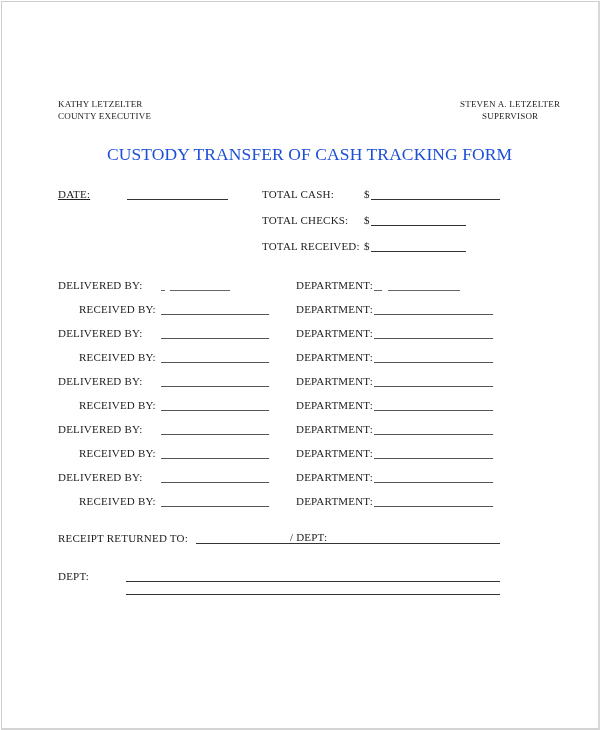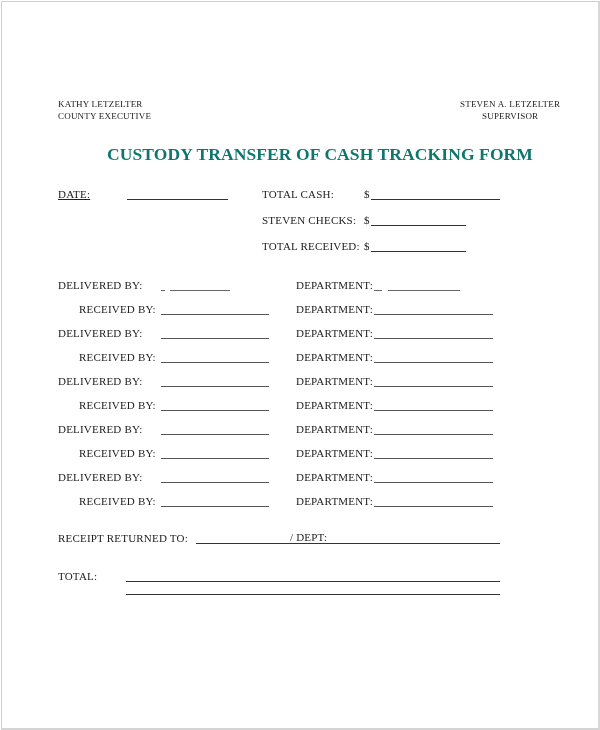--- a/index.html
+++ b/index.html
@@ -2,21 +2,21 @@
 <html><head>
 <meta charset="utf-8">
 <style>
   html, body { margin:0; padding:0; background:#ffffff; }
   body { width:600px; height:730px; position:relative; overflow:hidden;
          font-family:"Liberation Serif","DejaVu Serif",serif; color:#222; }
   .page { position:absolute; left:1px; top:1px; width:596px; height:726px;
           border:1px solid #cfcfcf; border-bottom:2px solid #d4d4d4; border-right:2px solid #d8d8d8; background:#fff; }
   .abs { position:absolute; white-space:nowrap; }
   .hdr { font-size:9px; letter-spacing:0.2px; line-height:12px; color:#222; }
-  .title { font-size:17.5px; font-weight:bold; color:#0f766e; letter-spacing:0.1px; }
+  .title { font-size:17.5px; font-weight:normal; color:#1d4ed8; letter-spacing:0.1px; }
   .lbl { font-size:11px; color:#222; letter-spacing:0.2px; }
   .line { position:absolute; height:0; border-bottom:1px solid #333; }
   .dash { position:absolute; height:0; border-bottom:1px solid #555; }
   .dash.seg { border-bottom:1px solid #666; }
   .small { font-size:9.5px; color:#222; }
 </style>
 </head>
 <body>
 
 <div class="page">
@@ -28,21 +28,21 @@
 
   <div class="abs title" style="left:105px; top:142px;">CUSTODY TRANSFER OF CASH TRACKING FORM</div>
 
   <div class="abs lbl" style="left:56px; top:186px;text-decoration:underline;">DATE:</div>
   <div class="line" style="left:125px; top:197px; width:101px;"></div>
 
   <div class="abs lbl" style="left:260px; top:186px;">TOTAL CASH:</div>
   <div class="abs lbl" style="left:362px; top:186px;">$</div>
   <div class="line" style="left:369px; top:197px; width:129px;"></div>
 
-  <div class="abs lbl" style="left:260px; top:212px;">STEVEN CHECKS:</div>
+  <div class="abs lbl" style="left:260px; top:212px;">TOTAL CHECKS:</div>
   <div class="abs lbl" style="left:362px; top:212px;">$</div>
   <div class="line" style="left:369px; top:223px; width:95px;"></div>
 
   <div class="abs lbl" style="left:260px; top:238px;">TOTAL RECEIVED:</div>
   <div class="abs lbl" style="left:362px; top:238px;">$</div>
   <div class="line" style="left:369px; top:249px; width:95px;"></div>
 
   <div>
 
     <div class="abs lbl" style="left:56px; top:277px;">DELIVERED BY:</div>
@@ -95,17 +95,17 @@
     <div class="abs lbl" style="left:77px; top:493px;">RECEIVED BY:</div>
     <div class="dash" style="left:159px; top:504px; width:108px;"></div>
     <div class="abs lbl" style="left:294px; top:493px;">DEPARTMENT:</div>
     <div class="dash" style="left:372px; top:504px; width:119px;"></div>
   </div>
 
   <div class="abs lbl" style="left:56px; top:530px;">RECEIPT RETURNED TO:</div>
   <div class="line" style="left:194px; top:541px; width:304px;"></div>
   <div class="abs lbl" style="left:288px; top:529px; background:transparent;">/ DEPT:</div>
 
-  <div class="abs lbl" style="left:56px; top:568px;">TOTAL:</div>
+  <div class="abs lbl" style="left:56px; top:568px;">DEPT:</div>
   <div class="line" style="left:124px; top:579px; width:374px;"></div>
   <div class="line" style="left:124px; top:592px; width:374px;"></div>
 
 </div>
 
 </body></html>

